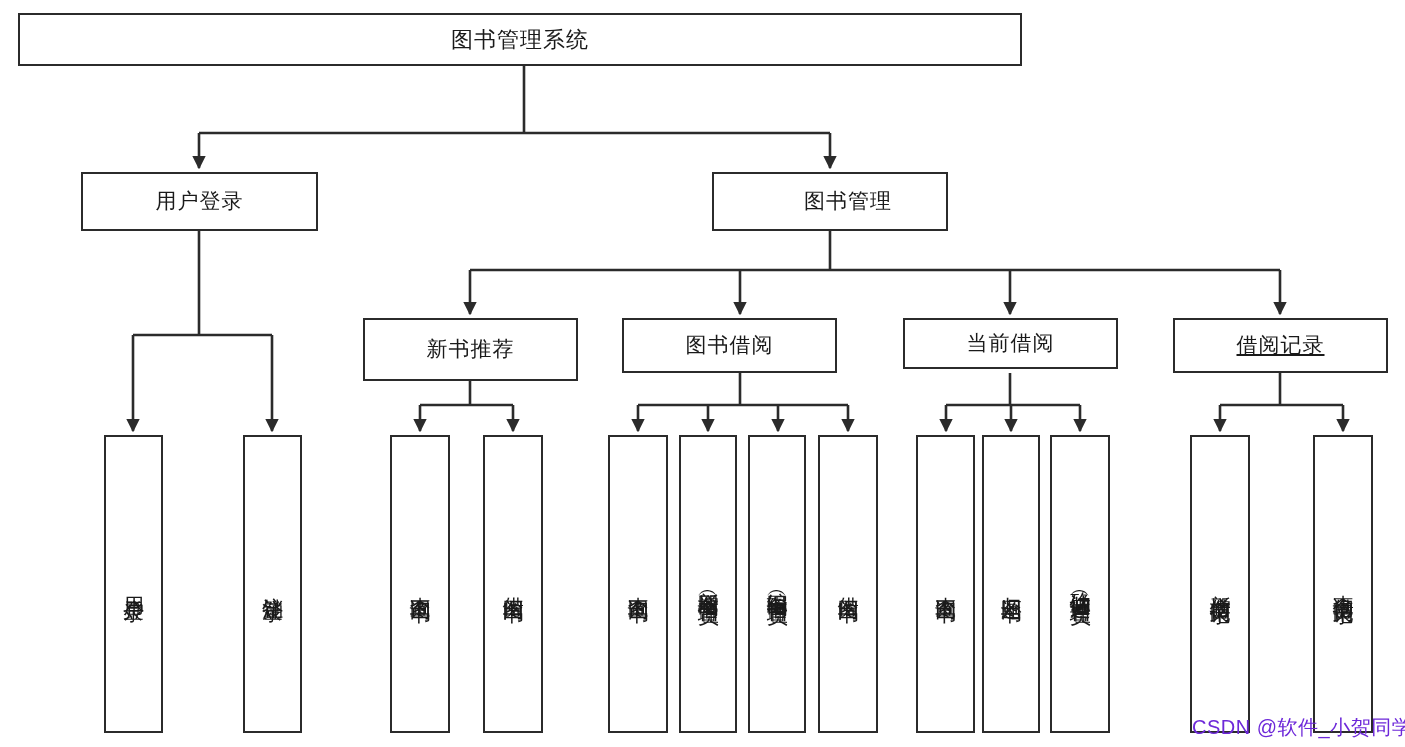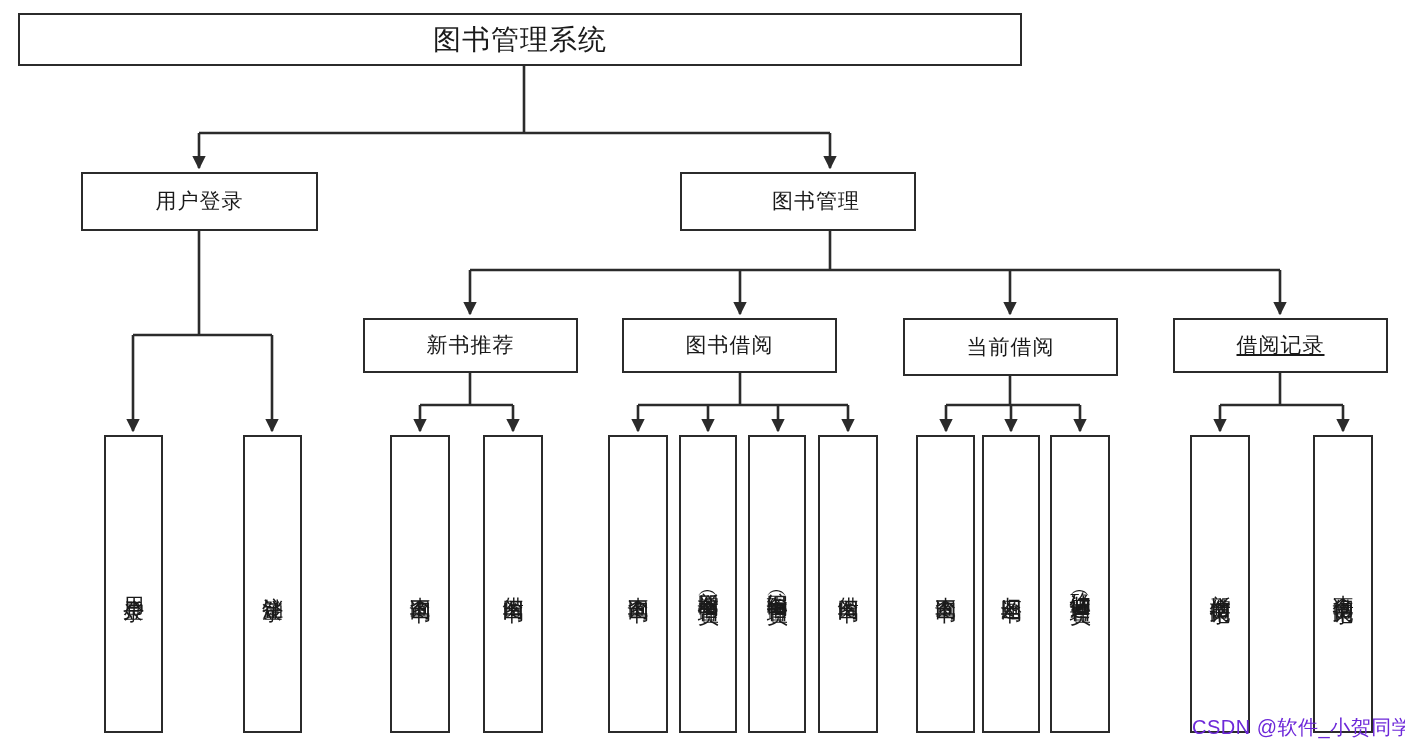--- a/index.html
+++ b/index.html
@@ -32,21 +32,21 @@
     justify-content:center;
     text-align:center;
     color:#1a1a1a;
     line-height:1.25;
   }
   .node.h{           
     font-size:21px;
     letter-spacing:1px;
     padding:2px 4px;
   }
-  .node.root{ font-size:28px; }
+  .node.root{ font-size:22px; }
   .node.v{           
     font-size:21px;
     letter-spacing:2px;
     writing-mode:vertical-rl;
     text-orientation:upright;
     padding:6px 2px;
     align-items:center;
     justify-content:center;
   }
   .node.v > span{
@@ -115,27 +115,27 @@
       <path d="M 1220 405 L 1343 405"></path>
       <path d="M 1220 405 L 1220 431" marker-end="url(#arw)"></path>
       <path d="M 1343 405 L 1343 431" marker-end="url(#arw)"></path>
     </g>
   </svg>
 
   <div class="node h root" style="left:18px; top:13px; width:1004px; height:53px;">图书管理系统</div>
 
   <div class="node h" style="left:81px; top:172px; width:237px; height:59px;">用户登录</div>
 
-  <div class="node h" style="left:680px; top:172px; width:236px; height:59px;padding-left:40px;">图书管理</div>
+  <div class="node h" style="left:712px; top:172px; width:236px; height:59px;padding-left:40px;">图书管理</div>
 
-  <div class="node h" style="left:363px; top:318px; width:215px; height:55px;">新书推荐</div>
+  <div class="node h" style="left:363px; top:318px; width:215px; height:63px;">新书推荐</div>
 
   <div class="node h" style="left:622px; top:318px; width:215px; height:55px;">图书借阅</div>
 
-  <div class="node h" style="left:903px; top:318px; width:215px; height:58px;">当前借阅</div>
+  <div class="node h" style="left:903px; top:318px; width:215px; height:51px;">当前借阅</div>
 
   <div class="node h" style="left:1173px; top:318px; width:215px; height:55px;text-decoration:underline;">借阅记录</div>
 
   <div class="node v" style="left:104px; top:435px; width:59px; height:298px;">
     <span>用户登录</span>
   </div>
   <div class="node v" style="left:243px; top:435px; width:59px; height:298px;">
     <span>注销登录</span>
   </div>
 

